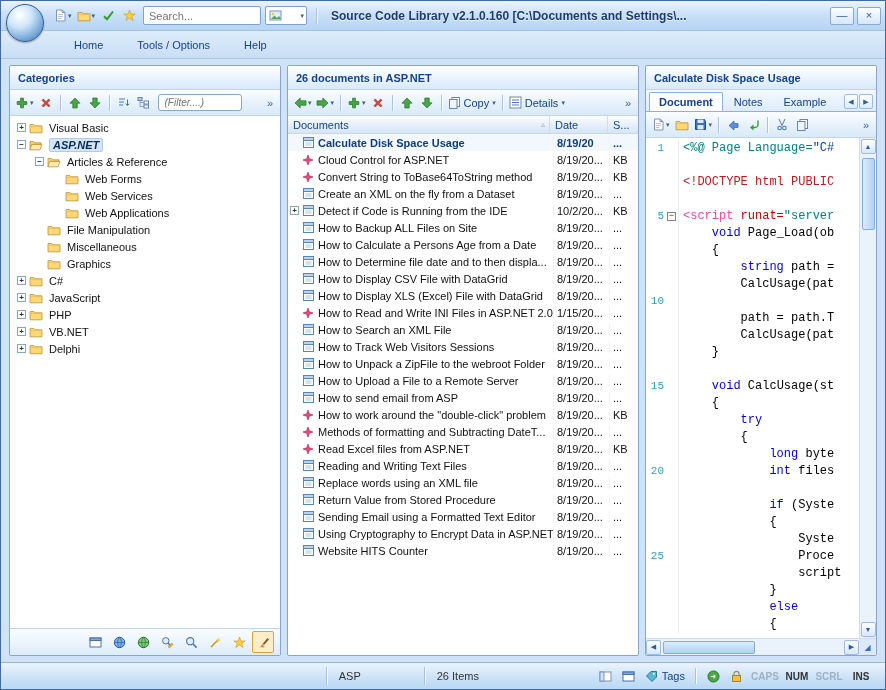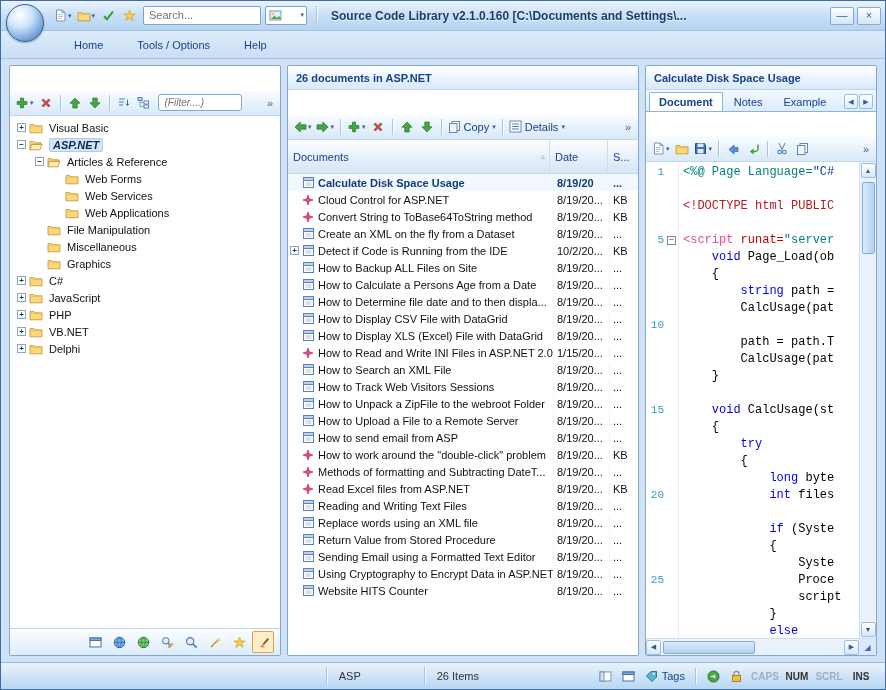--- a/index.html
+++ b/index.html
@@ -6,21 +6,21 @@
   body { font-family: "Liberation Sans", sans-serif; background: #fff; }
   .window { width: 886px; height: 690px; border: 1px solid #3f6ba5; background: #cfe2f6;
             display: flex; flex-direction: column; overflow: hidden; position: relative; }
 
   
   .titlebar { height: 30px; flex: none; display: flex; align-items: center; padding: 0 4px 0 50px;
               background: linear-gradient(#eaf4fe, #c9e0f7 48%, #b6d4f1); border-bottom: 1px solid #a3c2e2; }
   .app-orb { position: absolute; left: 5px; top: 3px; width: 38px; height: 38px; border-radius: 50%;
              background: radial-gradient(circle at 35% 28%, #ffffff, #cfe5fa 35%, #76a7d8 70%, #3c699e);
              border: 1px solid #37618f; box-shadow: 0 1px 2px rgba(0,0,0,.3); z-index: 5; }
-  .qat { display: flex; align-items: flex-start; gap: 1px; }
+  .qat { display: flex; align-items: center; gap: 1px; }
   .tbtn { height: 20px; min-width: 20px; border: none; background: none; display: inline-flex;
           align-items: center; justify-content: center; padding: 0 2px; border-radius: 2px; cursor: default; }
   .darr { font-size: 7px; color: #3f5f8c; margin-left: 1px; }
   .tsep { width: 1px; height: 16px; background: #a9c4e0; margin: 0 4px; box-shadow: 1px 0 0 rgba(255,255,255,.85); display:inline-block; }
   .search-box { width: 118px; height: 19px; border: 1px solid #7da2ce; border-radius: 2px; font: 11px "Liberation Sans", sans-serif;
                 padding: 0 5px; color: #555; background: #fff; margin: 0 3px; }
   .combo { height: 19px; width: 42px; border: 1px solid #7da2ce; border-radius: 2px; background: #fff;
            display: flex; align-items: center; justify-content: space-between; padding: 0 2px; margin-right: 4px; }
   .titletext { flex: 1; padding-left: 10px; color: #1d3a6d; font-weight: bold; font-size: 12px;
                white-space: nowrap; overflow: hidden; text-shadow: 0 1px 0 rgba(255,255,255,.7); }
@@ -36,40 +36,40 @@
   
   .main { flex: 1; min-height: 0; display: flex; gap: 6px; padding: 6px 8px; }
   .panel { background: #fff; border: 1px solid #86a7cc; border-radius: 2px; display: flex; flex-direction: column; min-width: 0; overflow: hidden; }
   .panel.left  { width: 272px; flex: none; }
   .panel.mid   { flex: 1; }
   .panel.right { width: 232px; flex: none; }
   .phead { height: 24px; flex: none; display: flex; align-items: center; padding: 0 8px;
            background: linear-gradient(#ffffff, #d8e9fb); border-bottom: 1px solid #c0d6ec;
            color: #15428b; font-weight: bold; font-size: 11px; white-space: nowrap; }
   .ptool { height: 26px; flex: none; display: flex; align-items: center; padding: 0 3px;
-           background: linear-gradient(#fbfdff, #e6f1fc 55%, #d9e9f8); border-bottom: 1px solid #c0d6ec; margin-top: 24px; }
+           background: linear-gradient(#fbfdff, #e6f1fc 55%, #d9e9f8); border-bottom: 1px solid #c0d6ec; }
   .tlbl { font-size: 11px; color: #15428b; margin: 0 2px; }
   .overflow { margin-left: auto; color: #3f6392; font-size: 11px; padding: 0 4px; cursor: default; }
   .filter-input { width: 84px; height: 17px; border: 1px solid #86a7cc; border-radius: 3px; margin-left: 4px;
                   font: italic 10px "Liberation Sans", sans-serif; color: #999; padding: 0 6px; }
 
   
   .tree { flex: 1; min-height: 0; padding-top: 3px; overflow: hidden; }
   .trow { height: 17px; display: flex; align-items: center; gap: 3px; font-size: 11px; color: #111; white-space: nowrap; cursor: default; }
   .expander { width: 9px; height: 9px; flex: none; display: inline-flex; align-items: center; justify-content: center; }
   .expander.on { border: 1px solid #89a6c4; background: #fff; font: bold 8px/7px "Liberation Sans", sans-serif; color: #333; }
   .tsel .tlabel2 { font-weight: bold; color: #0d2a55; background: #d3e5f8; border: 1px solid #aecbe8; border-radius: 2px; padding: 0 3px; font-style: italic; }
 
   .pfoot { height: 27px; flex: none; border-top: 1px solid #c0d6ec; display: flex; align-items: center; justify-content: flex-end;
            gap: 2px; padding: 0 6px; background: linear-gradient(#fbfdff, #ddecfb); }
   .fbtn { width: 22px; height: 22px; border: none; background: none; display: flex; align-items: center; justify-content: center; border-radius: 2px; }
   .fbtn.factive { background: #fdeec9; border: 1px solid #e0a23c; }
 
   
-  .dlhead { height: 34px; flex: none; display: flex; background: linear-gradient(#fdfeff, #e4eefa 60%, #d6e5f5);
+  .dlhead { height: 18px; flex: none; display: flex; background: linear-gradient(#fdfeff, #e4eefa 60%, #d6e5f5);
             border-bottom: 1px solid #c8d8ea; color: #15428b; font-size: 11px; }
   .dlh { display: flex; align-items: center; padding: 0 5px; border-right: 1px solid #cddcee; position: relative; }
   .dlh.doc { flex: 1; } .dlh.date { width: 58px; flex: none; } .dlh.size { width: 30px; flex: none; border-right: none; }
   .dlh.doc::after { content: "▵"; position: absolute; right: 4px; font-size: 8px; color: #8aa4c4; }
   .dlist { flex: 1; min-height: 0; overflow: hidden; }
   .drow { height: 17px; display: flex; align-items: center; font-size: 11px; color: #111; white-space: nowrap; cursor: default; }
   .dexp { width: 13px; flex: none; display: flex; align-items: center; justify-content: center; }
   .dexp.on { width: 9px; height: 9px; margin: 0 2px; border: 1px solid #89a6c4; background: #fff; font: bold 8px/7px "Liberation Sans", sans-serif; color: #333; }
   .dtitle { flex: 1; overflow: hidden; padding-right: 2px; border-right: 1px solid #eef3f9; }
   .ddate { width: 56px; flex: none; padding-left: 3px; border-right: 1px solid #eef3f9; }
@@ -190,20 +190,21 @@
 
   <div class="menubar">
       <div class="menu-item">Home</div>
       <div class="menu-item">Tools / Options</div>
       <div class="menu-item">Help</div>
     </div>
 
   <div class="main">
 
     <section class="panel left">
+      <div class="phead">Categories</div>
       <div class="ptool">
         <span style="display:flex;align-items:center;">
             <button class="tbtn">
               <span class="ic">
                 <svg width="12" height="12" viewBox="0 0 12 12" xmlns="http://www.w3.org/2000/svg">
                   <path d="M4.6 1.2h2.8v3.4h3.4v2.8H7.4v3.4H4.6V7.4H1.2V4.6h3.4z" fill="#46a846" stroke="#1e7a1e" stroke-width=".8"></path>
                 </svg>
               </span>
               <span class="darr">▾</span>
             </button>

